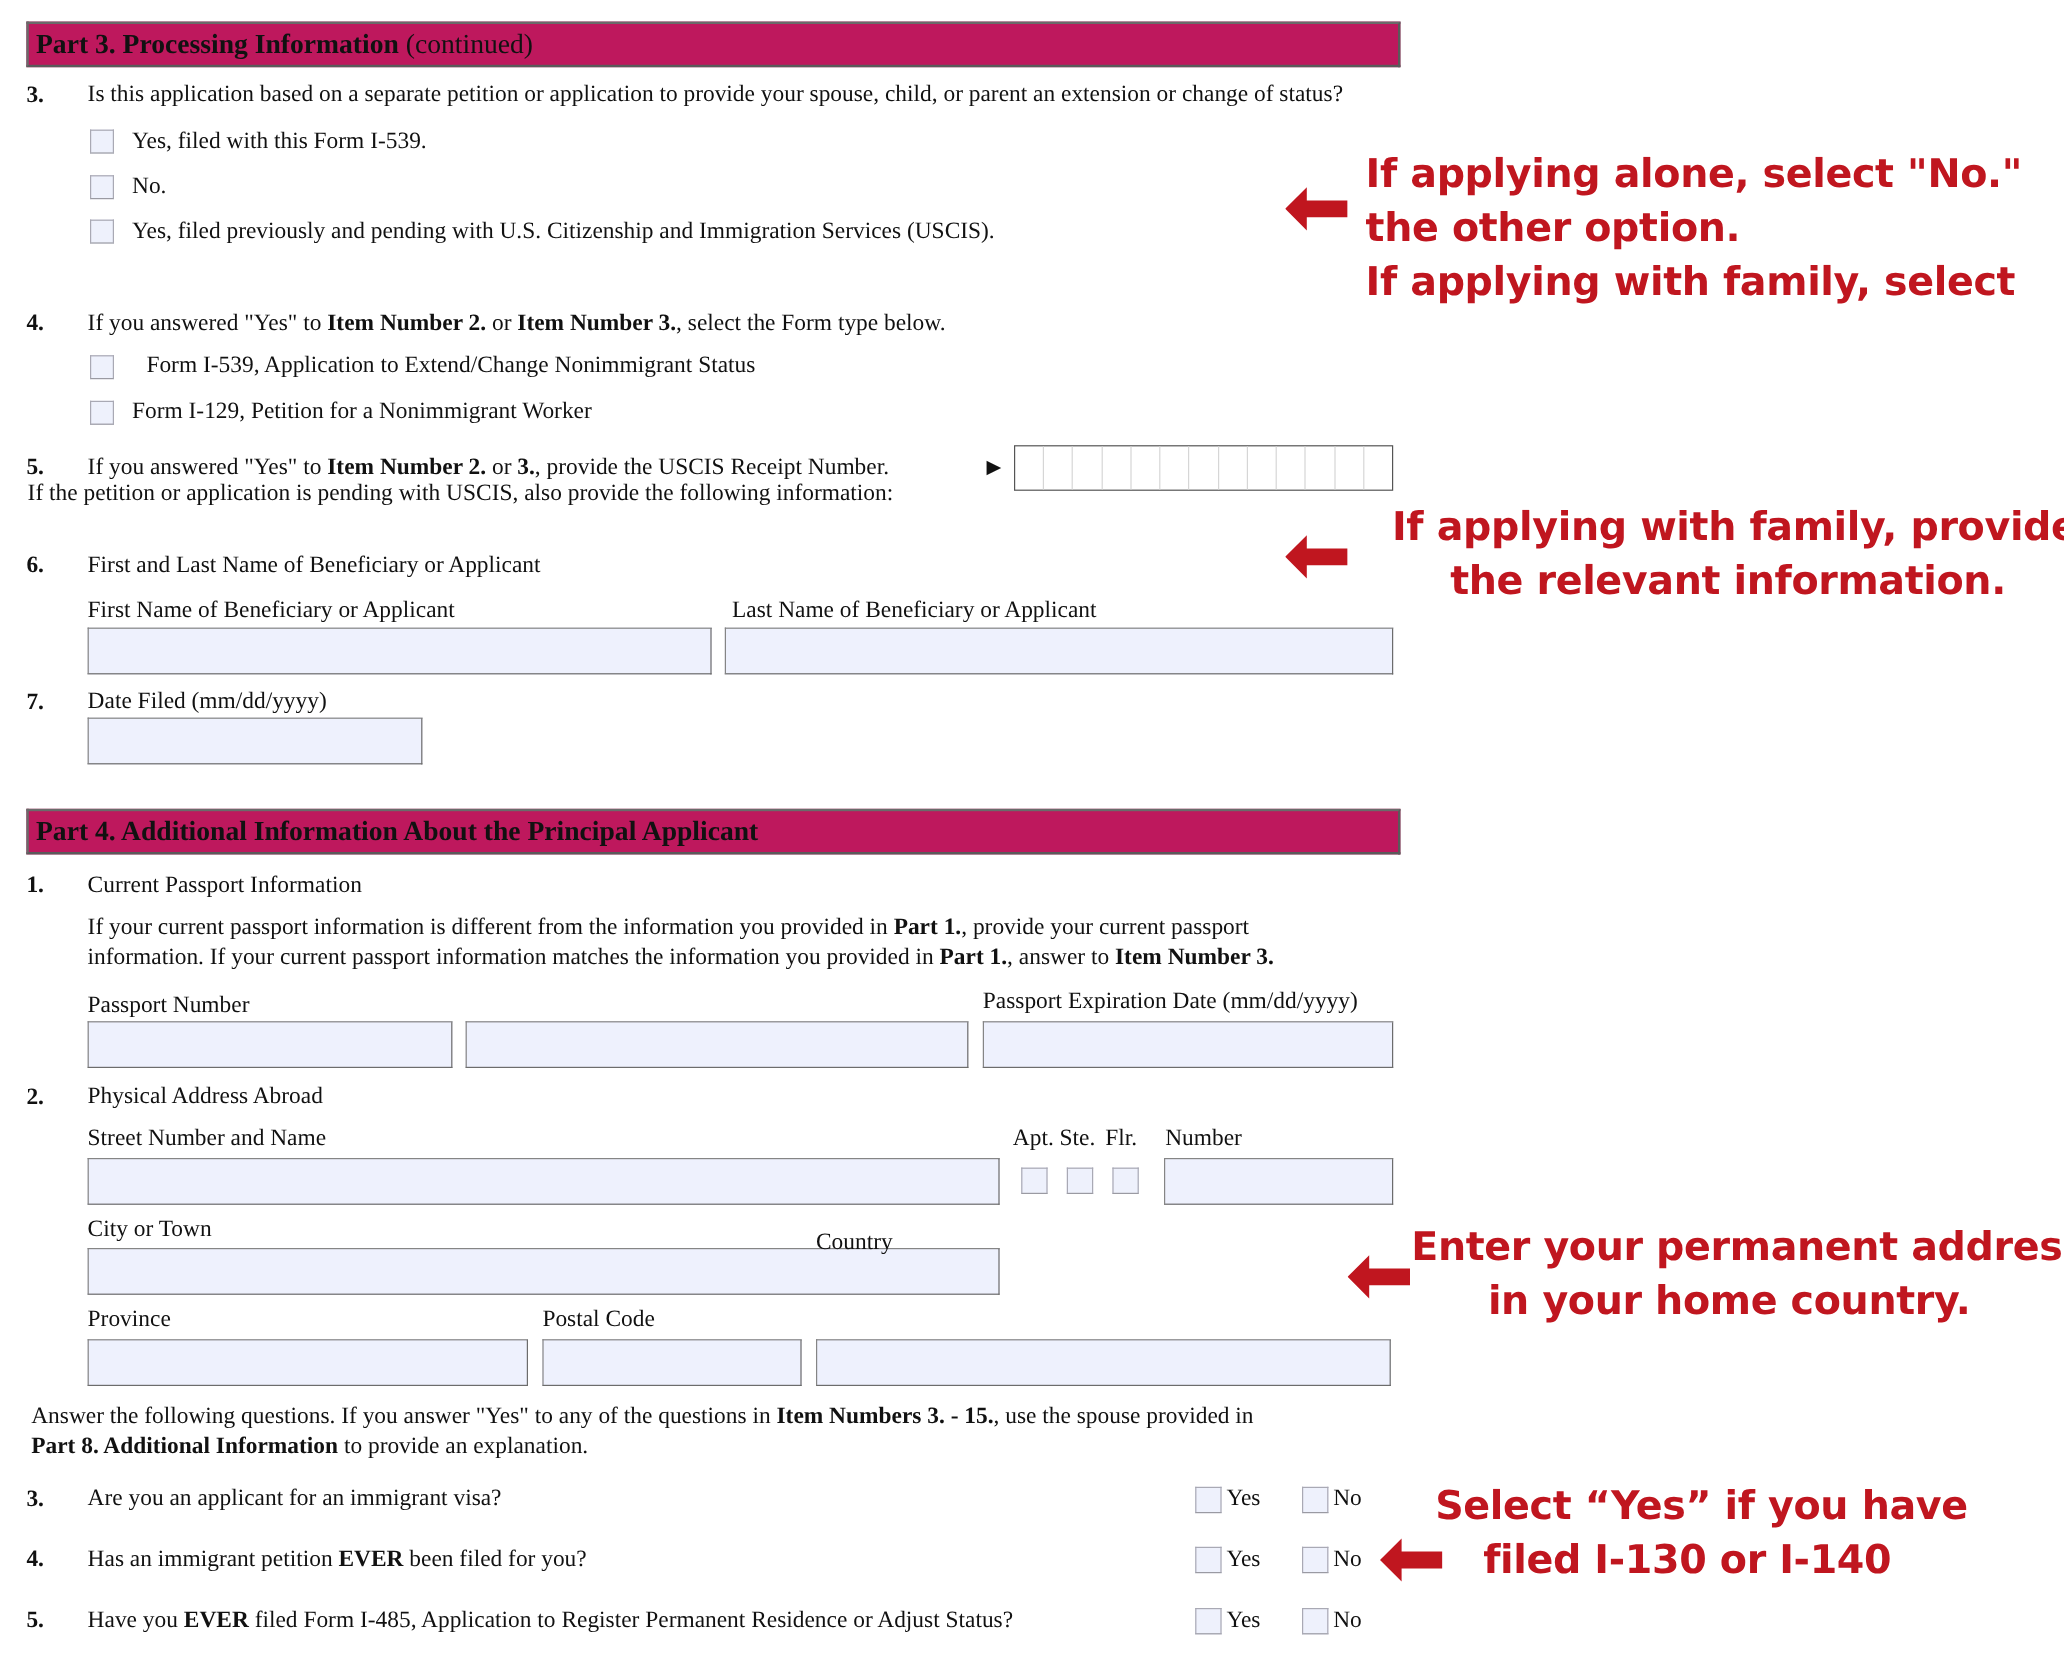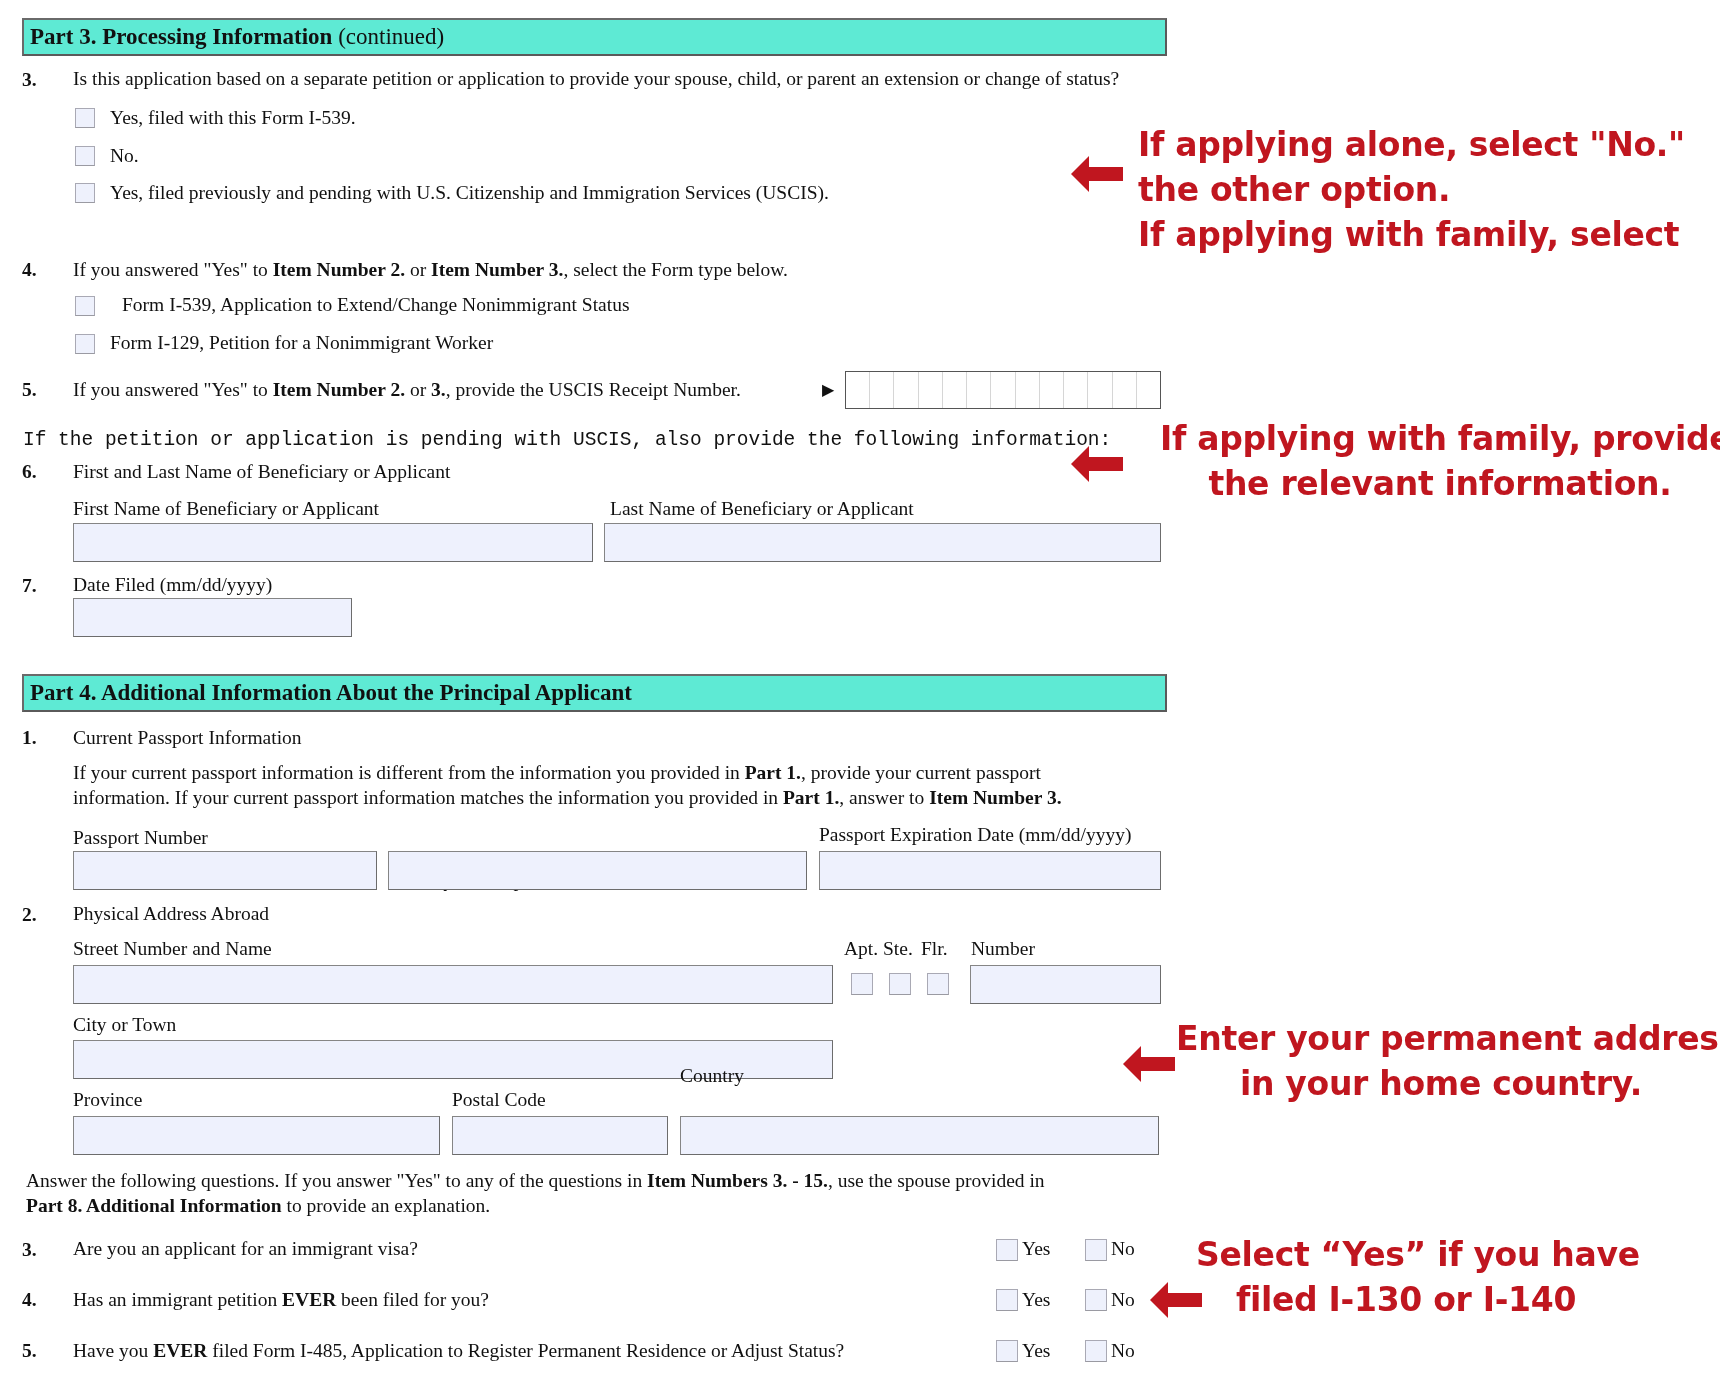--- a/index.html
+++ b/index.html
@@ -1,19 +1,19 @@
 <!DOCTYPE html>
 <html><head>
 <meta charset="utf-8">
 <style>
   html, body { margin: 0; padding: 0; background: #ffffff; }
   body { width: 1720px; height: 1391px; position: relative; overflow: hidden;
          font-family: "Liberation Serif", "DejaVu Serif", serif; color: #111; }
   .part-header { position: absolute; left: 22px; width: 1135px; height: 34px;
-    background: #5eead4; border: 2px solid #5a5a5a; border-top-color: #6a6a6a; border-left-color: #6a6a6a;
+    background: #be185d; border: 2px solid #5a5a5a; border-top-color: #6a6a6a; border-left-color: #6a6a6a;
     box-sizing: content-box; font-size: 23px; line-height: 34px; padding-left: 6px; white-space: nowrap; }
   .part-header b { font-weight: bold; }
   .txt { position: absolute; font-size: 19.5px; line-height: 24px; white-space: nowrap; }
   .num { position: absolute; font-size: 19.5px; line-height: 24px; font-weight: bold; left: 22px; }
   .lbl { position: absolute; font-size: 19.5px; line-height: 24px; white-space: nowrap; }
   .cb { position: absolute; width: 20px; height: 20px; background: #eef1fc;
         border: 1px solid #a9a9b4; border-bottom-color: #9a9aa2; box-sizing: border-box; }
   .field { position: absolute; background: #eef1fd; border: 1.5px solid #6c6c6c;
            border-top-color: #858585; border-left-color: #858585; box-sizing: border-box; }
   .receipt { position: absolute; border: 1.5px solid #555; background: #fff; box-sizing: border-box; display: flex; }
@@ -61,21 +61,21 @@
     <div class="cell"></div>
     <div class="cell"></div>
     <div class="cell"></div>
     <div class="cell"></div>
     <div class="cell"></div>
     <div class="cell"></div>
     <div class="cell"></div>
     <div class="cell"></div>
   </div>
 
-<span class="txt" style="left:23px; top:428px;font-family:Liberation Mono, monospace;">If the petition or application is pending with USCIS, also provide the following information:</span>
+<span class="txt" style="left:23px; top:400px;">If the petition or application is pending with USCIS, also provide the following information:</span>
 
 <span class="num" style="top:460px;">6.</span>
 <span class="txt" style="left:73px; top:460px;">First and Last Name of Beneficiary or Applicant</span>
 <span class="lbl" style="left:73px; top:497px;">First Name of Beneficiary or Applicant</span>
 <span class="lbl" style="left:610px; top:497px;">Last Name of Beneficiary or Applicant</span>
 <div class="field" style="left:73px; top:523px; width:520px; height:39px;"></div>
 <div class="field" style="left:604px; top:523px; width:557px; height:39px;"></div>
 
 <span class="num" style="top:574px;">7.</span>
 <span class="txt" style="left:73px; top:573px;">Date Filed (mm/dd/yyyy)</span>
@@ -106,21 +106,21 @@
 <div class="cb" style="left:851px; top:973px; width:22px; height:22px;"></div>
 <div class="cb" style="left:889px; top:973px; width:22px; height:22px;"></div>
 <div class="cb" style="left:927px; top:973px; width:22px; height:22px;"></div>
 <div class="field" style="left:970px; top:965px; width:191px; height:39px;"></div>
 
 <span class="lbl" style="left:73px; top:1013px;">City or Town</span>
 <div class="field" style="left:73px; top:1040px; width:760px; height:39px;"></div>
 
 <span class="lbl" style="left:73px; top:1088px;">Province</span>
 <span class="lbl" style="left:452px; top:1088px;">Postal Code</span>
-<span class="lbl" style="left:680px; top:1064px;">Country</span>
+<span class="lbl" style="left:680px; top:1024px;">Country</span>
 <div class="field" style="left:73px; top:1116px; width:367px; height:39px;"></div>
 <div class="field" style="left:452px; top:1116px; width:216px; height:39px;"></div>
 <div class="field" style="left:680px; top:1116px; width:479px; height:39px;"></div>
 
 <span class="txt" style="left:26px; top:1169px;"><span>Answer the following questions.  If you answer "Yes" to any of the questions in </span><b>Item Numbers 3. - 15.</b><span>, use the spouse provided in</span></span>
 <span class="txt" style="left:26px; top:1194px;"><b>Part 8. Additional Information</b><span> to provide an explanation.</span></span>
 
 <div>
   <span class="num" style="top:1238px;">3.</span>
   <span class="txt" style="left:73px; top:1237px;"><span>Are you an applicant for an immigrant visa?</span><b></b><span></span></span>

